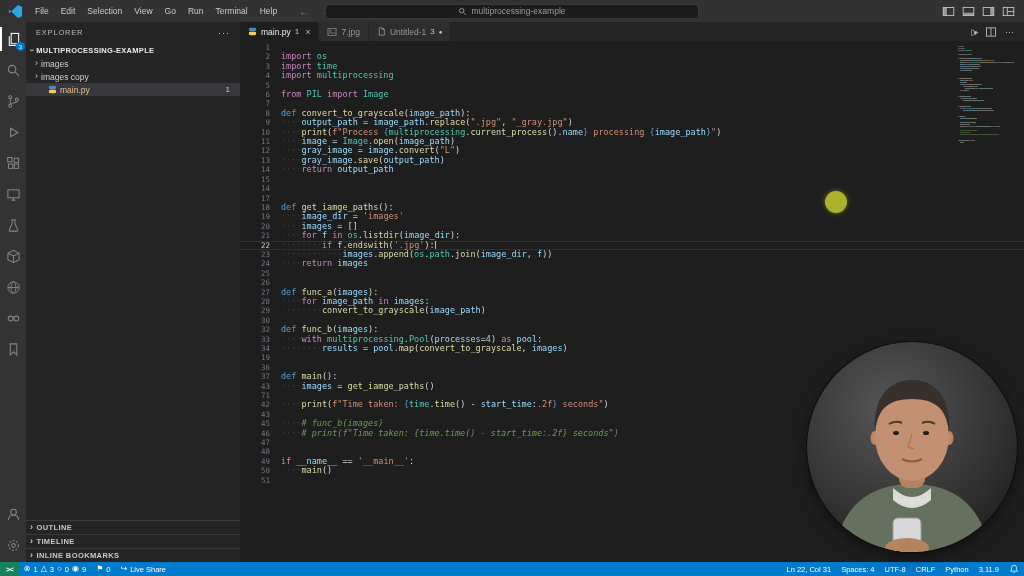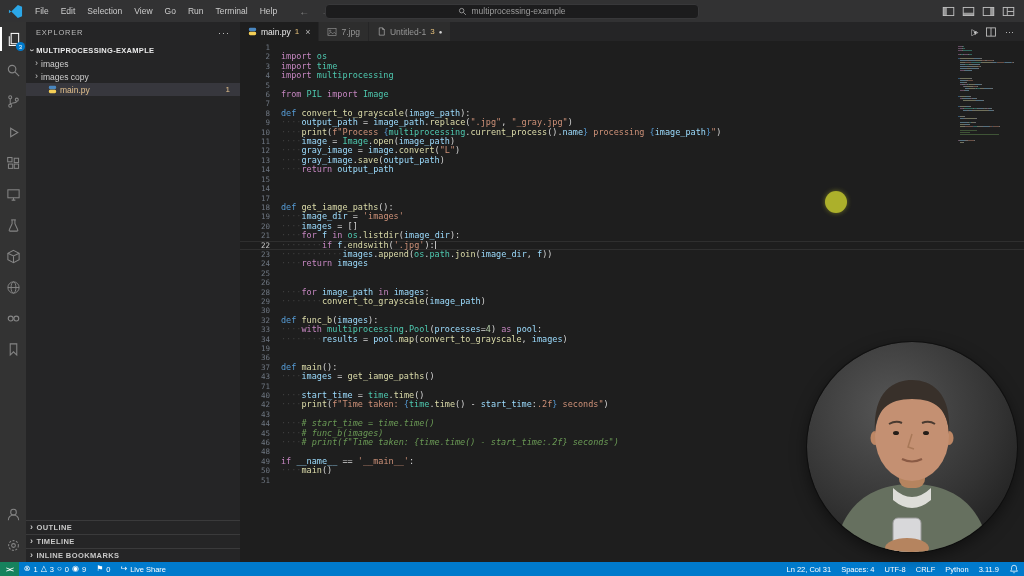--- a/index.html
+++ b/index.html
@@ -402,20 +402,24 @@
             </div>
             <div class="code-line">
               <span class="ln">25</span>
               <span class="lc"></span>
             </div>
             <div class="code-line">
               <span class="ln">26</span>
               <span class="lc"></span>
             </div>
             <div class="code-line">
+              <span class="ln">27</span>
+              <span class="lc"><span style="color: rgb(86, 156, 214);">def</span><span style="color: rgb(212, 212, 212);"> </span><span style="color: rgb(220, 220, 170);">func_a</span><span style="color: rgb(212, 212, 212);">(</span><span style="color: rgb(156, 220, 254);">images</span><span style="color: rgb(212, 212, 212);">):</span></span>
+            </div>
+            <div class="code-line">
               <span class="ln">28</span>
               <span class="lc"><span style="color: rgb(62, 62, 62);">····</span><span style="color: rgb(197, 134, 192);">for</span><span style="color: rgb(212, 212, 212);"> </span><span style="color: rgb(156, 220, 254);">image_path</span><span style="color: rgb(212, 212, 212);"> </span><span style="color: rgb(197, 134, 192);">in</span><span style="color: rgb(212, 212, 212);"> </span><span style="color: rgb(156, 220, 254);">images</span><span style="color: rgb(212, 212, 212);">:</span></span>
             </div>
             <div class="code-line">
               <span class="ln">29</span>
               <span class="lc"><span style="color: rgb(62, 62, 62);">········</span><span style="color: rgb(220, 220, 170);">convert_to_grayscale</span><span style="color: rgb(212, 212, 212);">(</span><span style="color: rgb(156, 220, 254);">image_path</span><span style="color: rgb(212, 212, 212);">)</span></span>
             </div>
             <div class="code-line">
               <span class="ln">30</span>
               <span class="lc"></span>
@@ -446,42 +450,38 @@
             </div>
             <div class="code-line">
               <span class="ln">43</span>
               <span class="lc"><span style="color: rgb(62, 62, 62);">····</span><span style="color: rgb(156, 220, 254);">images</span><span style="color: rgb(212, 212, 212);"> = </span><span style="color: rgb(220, 220, 170);">get_iamge_paths</span><span style="color: rgb(212, 212, 212);">()</span></span>
             </div>
             <div class="code-line">
               <span class="ln">71</span>
               <span class="lc"></span>
             </div>
             <div class="code-line">
-              <span class="ln">40</span>
-              <span class="lc"><span style="color: rgb(62, 62, 62);">····</span><span style="color: rgb(156, 220, 254);">start_time</span><span style="color: rgb(212, 212, 212);"> = </span><span style="color: rgb(78, 201, 176);">time</span><span style="color: rgb(212, 212, 212);">.</span><span style="color: rgb(220, 220, 170);">time</span><span style="color: rgb(212, 212, 212);">()</span></span>
-            </div>
-            <div class="code-line">
               <span class="ln">42</span>
               <span class="lc"><span style="color: rgb(62, 62, 62);">····</span><span style="color: rgb(220, 220, 170);">print</span><span style="color: rgb(212, 212, 212);">(</span><span style="color: rgb(206, 145, 120);">f"Time taken: </span><span style="color: rgb(86, 156, 214);">{</span><span style="color: rgb(78, 201, 176);">time</span><span style="color: rgb(212, 212, 212);">.</span><span style="color: rgb(220, 220, 170);">time</span><span style="color: rgb(212, 212, 212);">() - </span><span style="color: rgb(156, 220, 254);">start_time</span><span style="color: rgb(212, 212, 212);">:</span><span style="color: rgb(206, 145, 120);">.2f</span><span style="color: rgb(86, 156, 214);">}</span><span style="color: rgb(206, 145, 120);"> seconds"</span><span style="color: rgb(212, 212, 212);">)</span></span>
             </div>
             <div class="code-line">
               <span class="ln">43</span>
               <span class="lc"></span>
             </div>
             <div class="code-line">
-              <span class="ln">44</span>
-              <span class="lc"><span style="color: rgb(62, 62, 62);">····</span><span style="color: rgb(106, 153, 85); font-style: italic;"># start_time = time.time()</span></span>
-            </div>
-            <div class="code-line">
               <span class="ln">45</span>
               <span class="lc"><span style="color: rgb(62, 62, 62);">····</span><span style="color: rgb(106, 153, 85); font-style: italic;"># func_b(images)</span></span>
             </div>
             <div class="code-line">
               <span class="ln">46</span>
               <span class="lc"><span style="color: rgb(62, 62, 62);">····</span><span style="color: rgb(106, 153, 85); font-style: italic;"># print(f"Time taken: {time.time() - start_time:.2f} seconds")</span></span>
+            </div>
+            <div class="code-line">
+              <span class="ln">47</span>
+              <span class="lc"></span>
             </div>
             <div class="code-line">
               <span class="ln">48</span>
               <span class="lc"></span>
             </div>
             <div class="code-line">
               <span class="ln">49</span>
               <span class="lc"><span style="color: rgb(197, 134, 192);">if</span><span style="color: rgb(212, 212, 212);"> </span><span style="color: rgb(156, 220, 254);">__name__</span><span style="color: rgb(212, 212, 212);"> == </span><span style="color: rgb(206, 145, 120);">'__main__'</span><span style="color: rgb(212, 212, 212);">:</span></span>
             </div>
             <div class="code-line">

